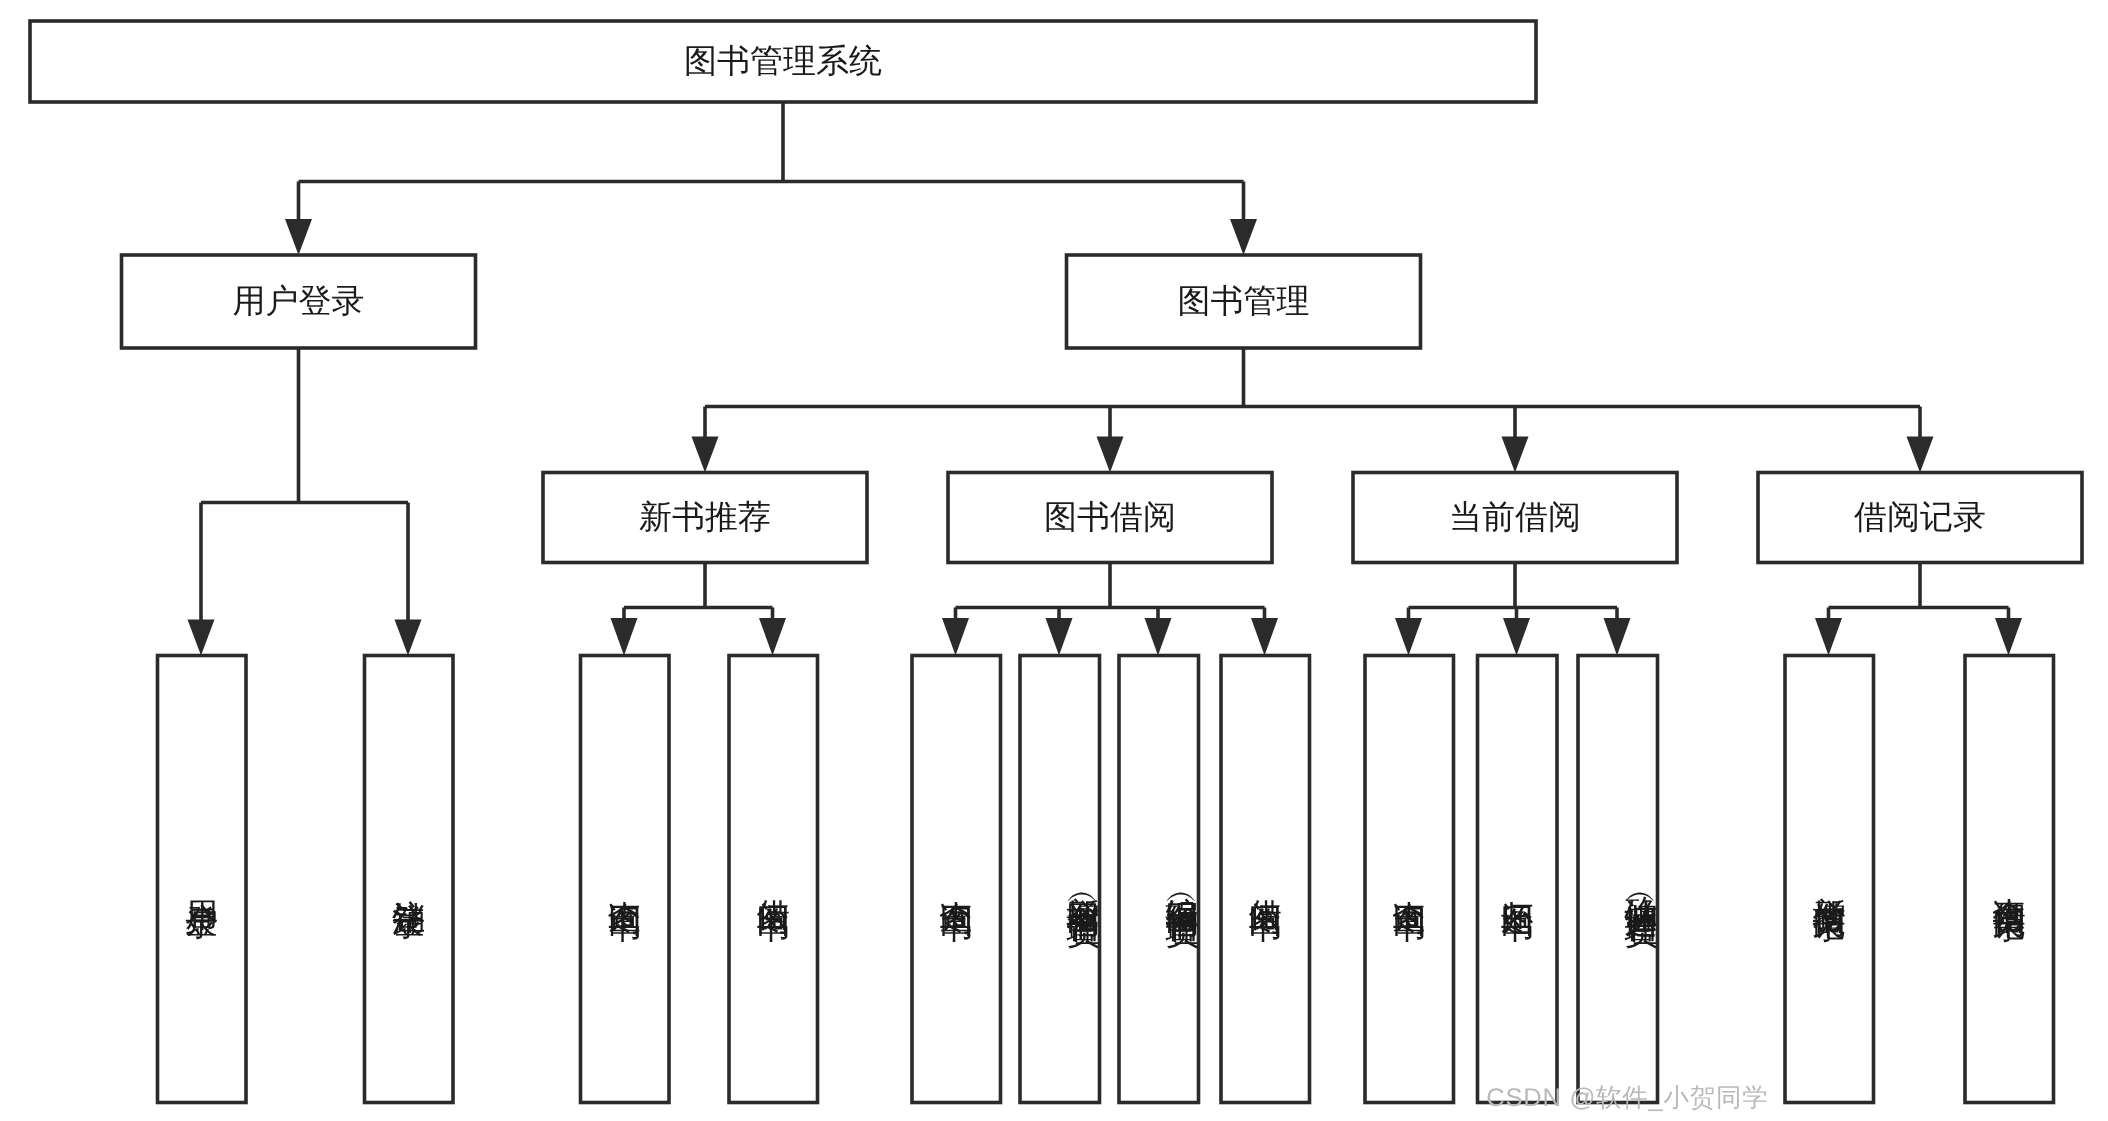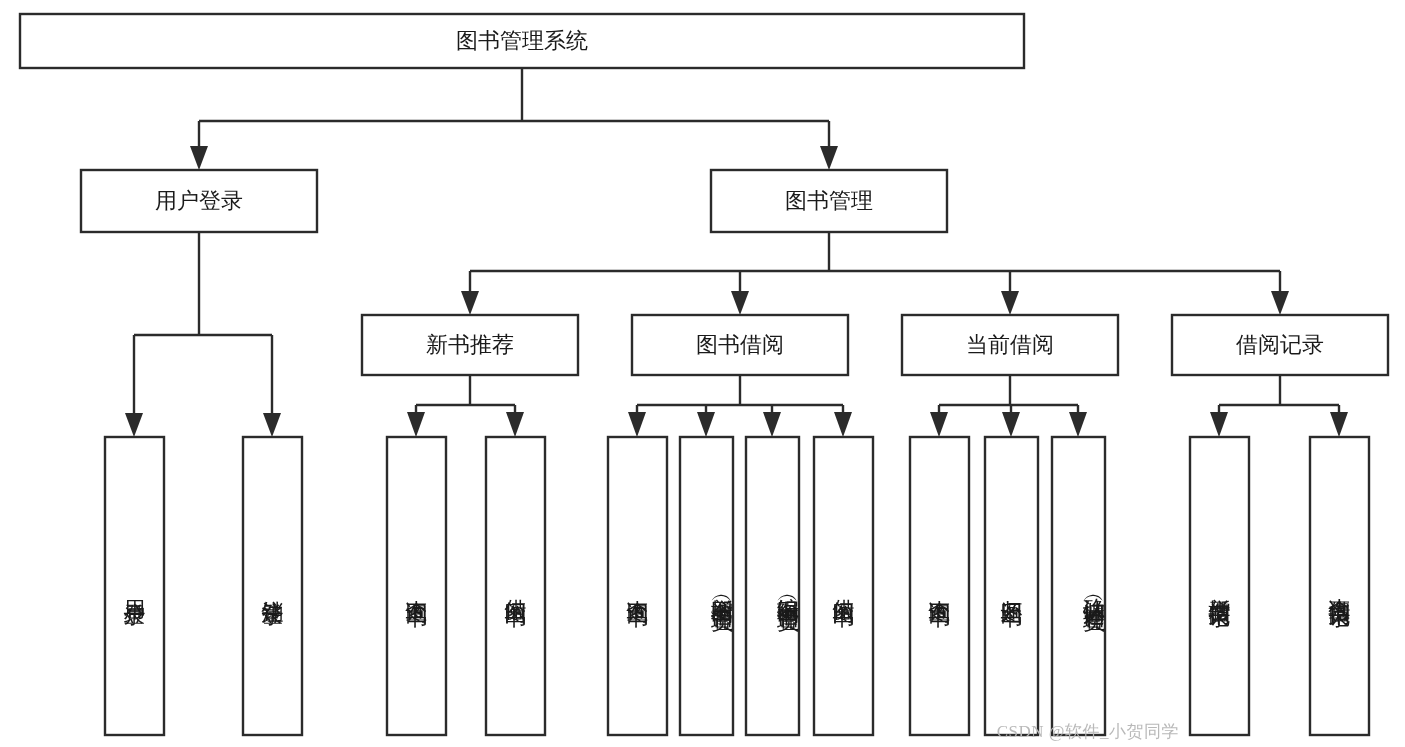--- a/index.html
+++ b/index.html
@@ -61,21 +61,21 @@
     display: flex;
     align-items: center;
     justify-content: center;
     white-space: nowrap;
     pointer-events: none;
   }
   .watermark {
     position: absolute;
     right: 8px;
     bottom: 4px;
-    font-family: Liberation Serif, serif;
+    font-family: Liberation Sans, sans-serif;
     font-size: 17px;
     color: #b9b9b9;
     white-space: nowrap;
     letter-spacing: 0.5px;
   }
 </style>
 </head>
 <body>
 
 <div id="diagram-root">

